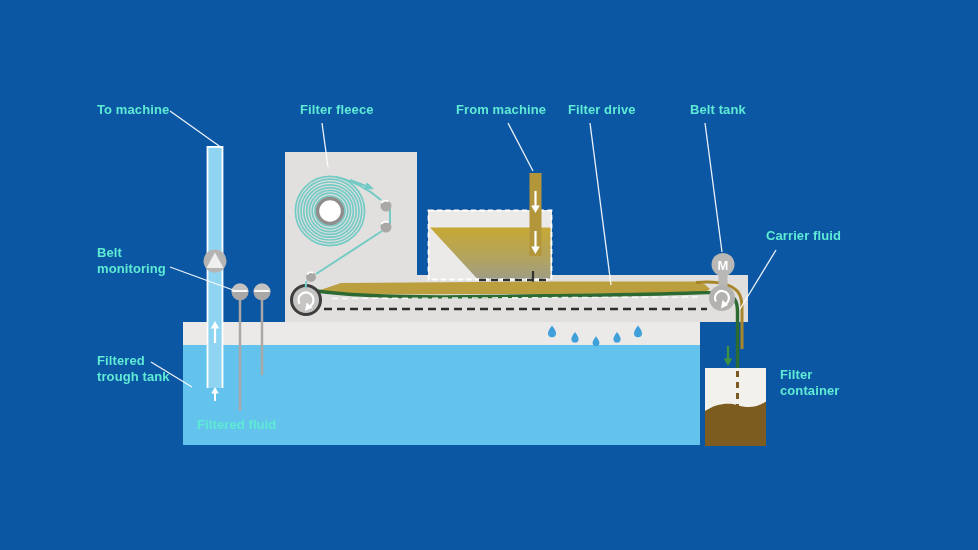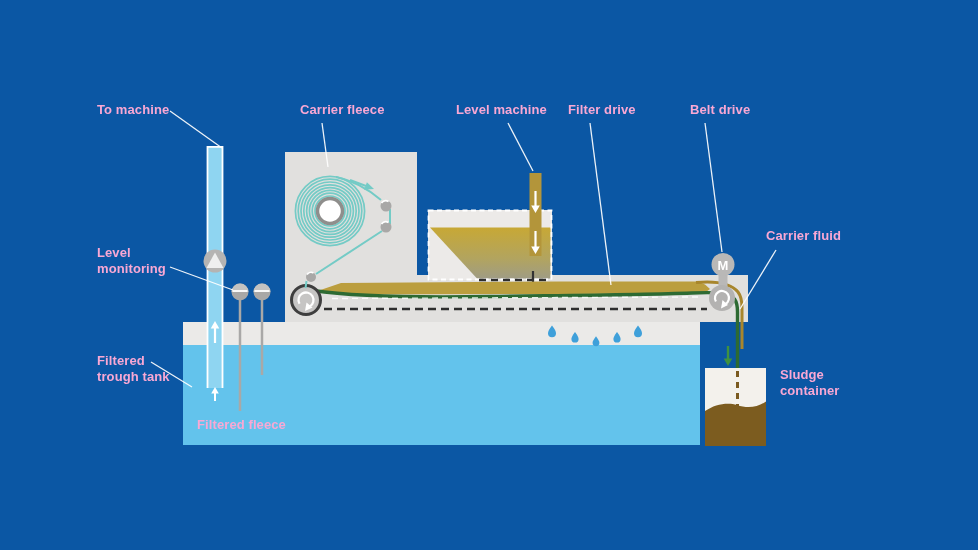--- a/index.html
+++ b/index.html
@@ -1,19 +1,19 @@
 <!DOCTYPE html>
 <html><head>
 <meta charset="utf-8">
 <style>
   html,body{margin:0;padding:0;background:#0b57a4;}
   #stage{position:relative;width:978px;height:550px;background:#0b57a4;overflow:hidden;
          font-family:"Liberation Sans",sans-serif;}
   #diagram-svg{position:absolute;left:0;top:0;}
-  .lbl{position:absolute;color:#f9a8d4;font:700 13px/15.5px "Liberation Sans",sans-serif;
+  .lbl{position:absolute;color:#5eead4;font:700 13px/15.5px "Liberation Sans",sans-serif;
        white-space:pre-line;letter-spacing:.1px;}
 </style>
 </head>
 <body>
 
 <div id="stage">
 
 <svg id="diagram-svg" width="978" height="550" viewBox="0 0 978 550">
   <defs>
     <linearGradient id="troughGold" x1="0" y1="228" x2="0" y2="279" gradientUnits="userSpaceOnUse">
@@ -143,26 +143,26 @@
     <path d="M508,123 L533,171"></path>
     <path d="M590,123 L611,285"></path>
     <path d="M705,123 L722,252"></path>
     <path d="M776,250 L740,309"></path>
     <path d="M170,267 L233,290"></path>
     <path d="M151,362 L192,387"></path>
   </g>
 </svg>
 
 <div class="lbl" style="left:97px;top:102px">To machine</div>
-<div class="lbl" style="left:300px;top:102px">Carrier fleece</div>
-<div class="lbl" style="left:456px;top:102px">Level machine</div>
+<div class="lbl" style="left:300px;top:102px">Filter fleece</div>
+<div class="lbl" style="left:456px;top:102px">From machine</div>
 <div class="lbl" style="left:568px;top:102px">Filter drive</div>
-<div class="lbl" style="left:690px;top:102px">Belt drive</div>
+<div class="lbl" style="left:690px;top:102px">Belt tank</div>
 <div class="lbl" style="left:766px;top:228px">Carrier fluid</div>
-<div class="lbl" style="left:97px;top:245px">Level
+<div class="lbl" style="left:97px;top:245px">Belt
 monitoring</div>
 <div class="lbl" style="left:97px;top:353px">Filtered
 trough tank</div>
-<div class="lbl" style="left:197px;top:417px">Filtered fleece</div>
-<div class="lbl" style="left:780px;top:367px">Sludge
+<div class="lbl" style="left:197px;top:417px">Filtered fluid</div>
+<div class="lbl" style="left:780px;top:367px">Filter
 container</div>
 
 </div>
 
 </body></html>

